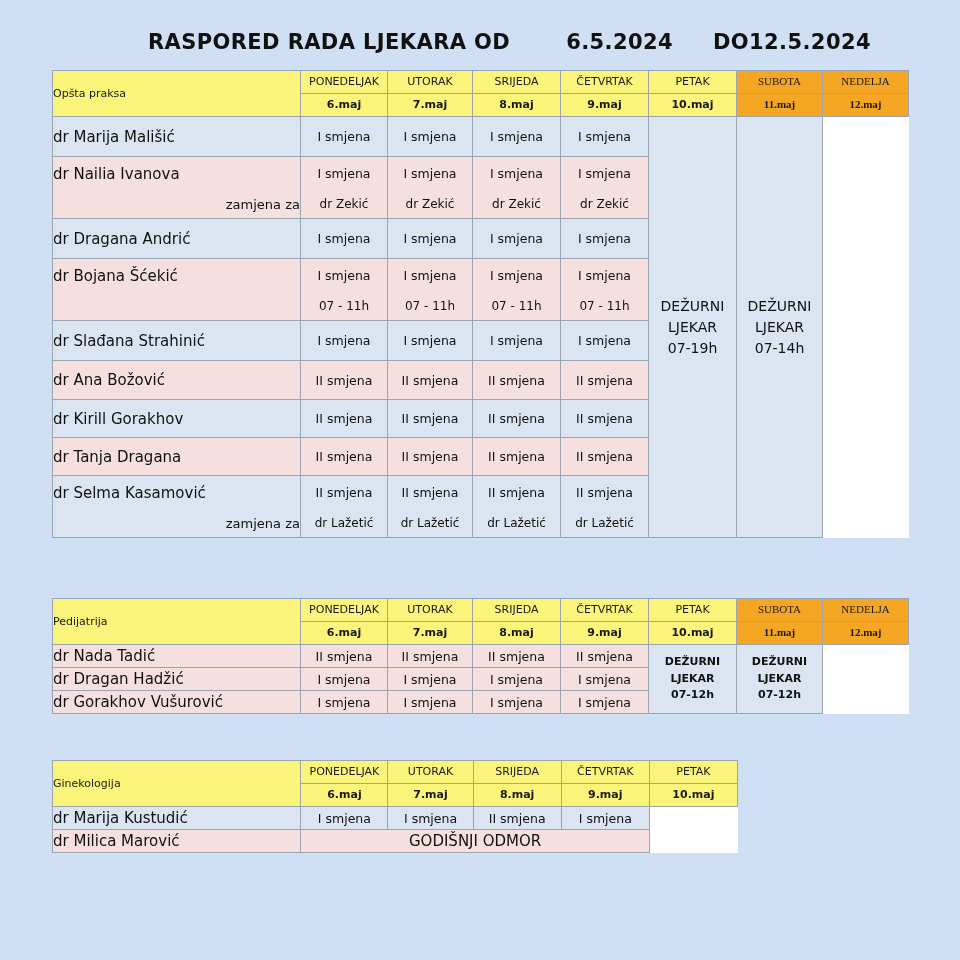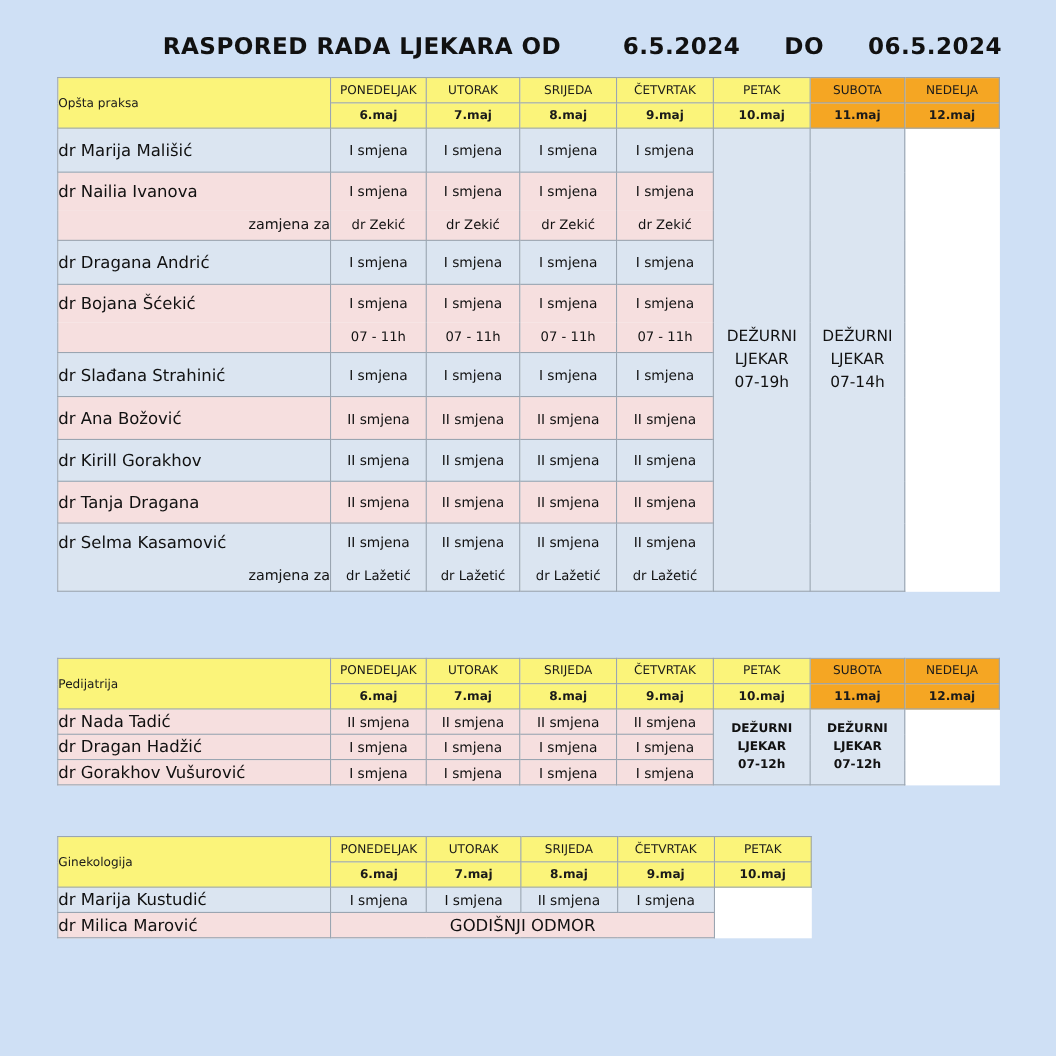--- a/index.html
+++ b/index.html
@@ -28,21 +28,21 @@
     display: flex;
     align-items: baseline;
     font-size: 21px;
     font-weight: bold;
     letter-spacing: 0.4px;
     color: #111;
     white-space: nowrap;
   }
   .title-row .t-main { margin-right: 56px; }
   .title-row .t-date1 { margin-right: 40px; }
-  .title-row .t-do { margin-right: 40px; }
+  .title-row .t-do { }
 
   
   .sched {
     position: absolute;
     border-collapse: collapse;
     table-layout: fixed;
     background: #fff;
   }
   .sched td, .sched th {
     border: 1px solid #9aa5b1;
@@ -60,20 +60,21 @@
     color: #1a1a1a;
     line-height: 1.25;
     height: 22px;
   }
   .hdr-cell.sub {
     font-weight: bold;
     font-size: 11px;
   }
   .hdr-weekend {
     background: #f5a623;
+    font-family: Liberation Serif, serif;
   }
   .spec-label {
     background: #fbf47a;
     font-size: 11px;
     font-weight: bold;
     text-align: left;
     padding-left: 8px;
     color: #1a1a1a;
     margin-top: 30px;
   }
@@ -130,21 +131,21 @@
 </style>
 </head>
 <body>
 
 <div class="page">
 
   <div class="title-row">
     <span class="t-main">RASPORED RADA LJEKARA OD</span>
     <span class="t-date1">6.5.2024</span>
     <span class="t-do">DO</span>
-    <span class="t-date2">06.5.2024</span>
+    <span class="t-date2">12.5.2024</span>
   </div>
 
   <table class="sched" id="table-general">
     <colgroup>
       <col style="width:248px">
       <col style="width:87px">
       <col style="width:85px">
       <col style="width:88px">
       <col style="width:88px">
       <col style="width:88px">

